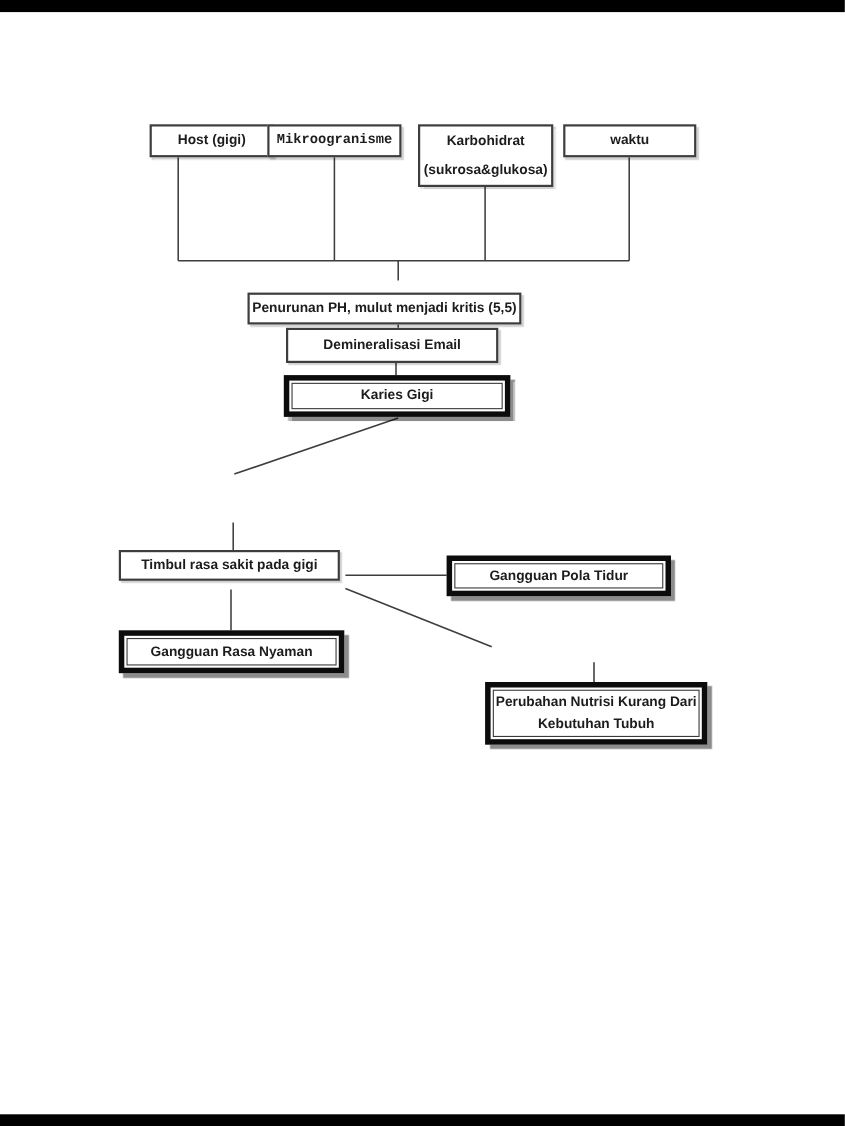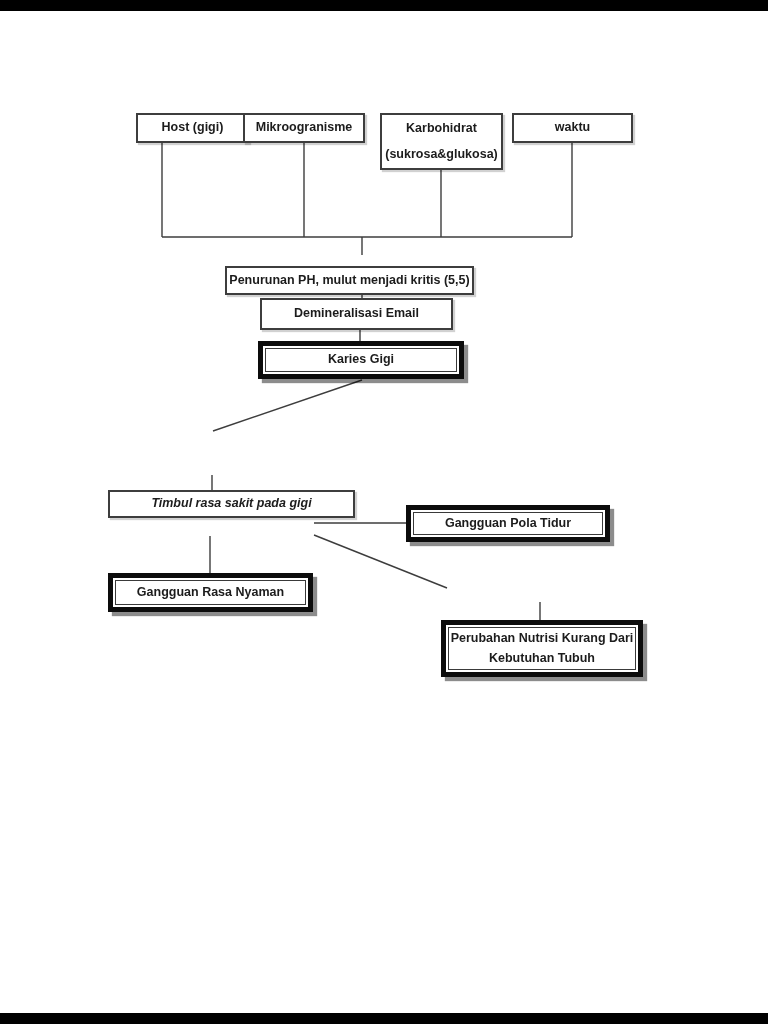--- a/index.html
+++ b/index.html
@@ -45,28 +45,28 @@
     padding:2px;
   }
   .node.thick .inner{
     border:1px solid #3a3a3a;
     width:100%;height:100%;
     box-sizing:border-box;
     display:flex;flex-direction:column;align-items:center;justify-content:center;
   }
   
   #n-host        {left:106px;top:113px;width:113px;height:30px;margin-left:30px;}
-  #n-mikro       {left:243px;top:113px;width:122px;height:30px;}
+  #n-mikro       {left:243px;top:113px;width:122px;height:30px;font-family:Liberation Mono, monospace;}
   #n-karbo       {left:380px;top:113px;width:123px;height:57px;line-height:2.05;}
   #n-waktu       {left:512px;top:113px;width:121px;height:30px;}
   #n-penurunan   {left:225px;top:254px;width:249px;height:29px;margin-top:12px;}
   #n-demin       {left:260px;top:298px;width:193px;height:32px;}
   #n-karies      {left:258px;top:341px;width:206px;height:38px;}
   #n-infeksi     {left:108px;top:430px;width:208px;height:46px;line-height:1.6;}
-  #n-timbul      {left:108px;top:490px;width:247px;height:28px;font-style:italic;}
+  #n-timbul      {left:108px;top:500px;width:201px;height:28px;}
   #n-gpt         {left:406px;top:505px;width:204px;height:37px;}
   #n-grn         {left:108px;top:573px;width:205px;height:39px;}
   #n-intake      {left:446px;top:571px;width:188px;height:32px;}
   #n-perubahan   {left:441px;top:620px;width:202px;height:57px;}
 </style>
 </head>
 <body>
 
 <div class="page">
 

